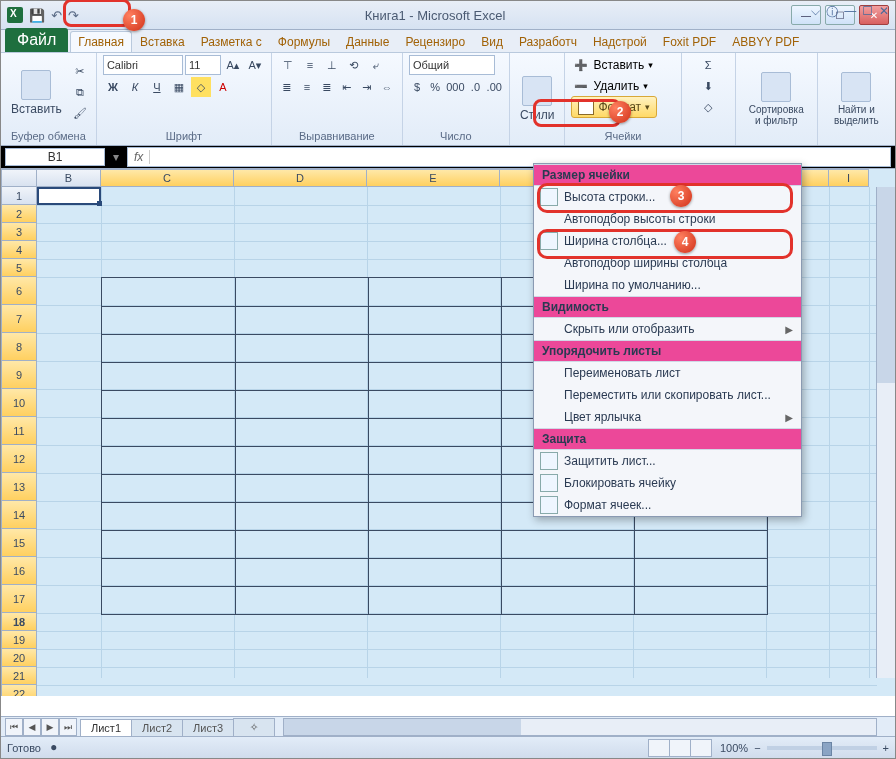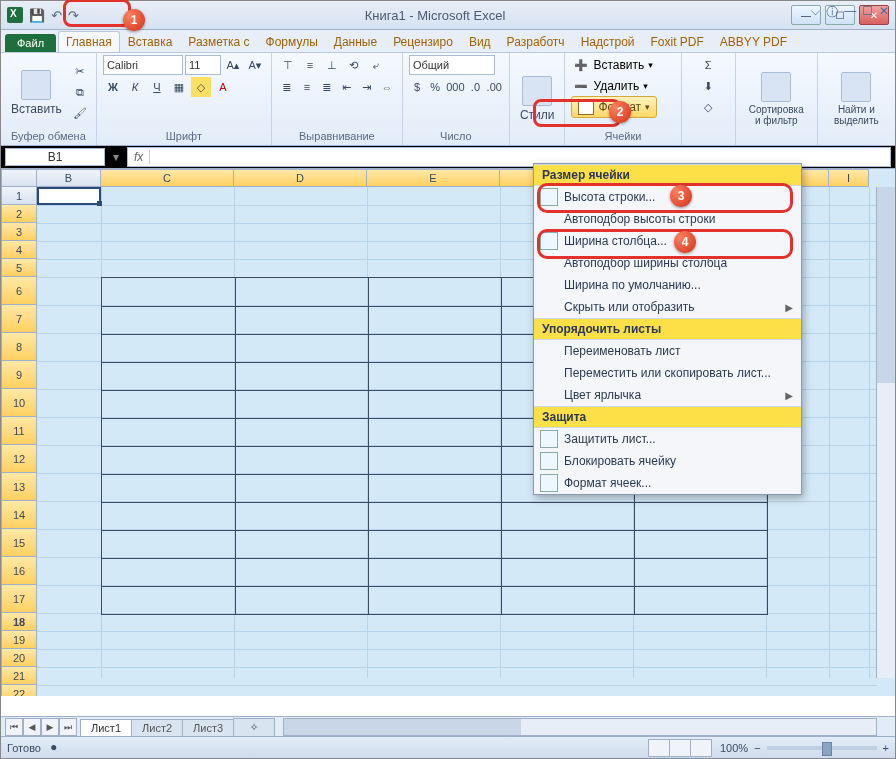--- a/index.html
+++ b/index.html
@@ -7,21 +7,21 @@
 .titlebar{height:28px;background:linear-gradient(#e8eef7,#d6e2f2);display:flex;align-items:center;border-bottom:1px solid #a0b0c8}
 .qat{display:flex;align-items:center;gap:6px;padding:0 6px}
 .qat .xl-icon{width:16px;height:16px;background:#1e6f3e;border-radius:2px;position:relative}
 .qat .xl-icon:after{content:"X";position:absolute;color:#fff;font-size:10px;font-weight:bold;left:3px;top:1px}
 .qat span{color:#5a6b86;font-size:13px}
 .title-center{flex:1;text-align:center;color:#4a5a72;font-size:13px}
 .winbtns{display:flex;gap:4px;padding:0 6px}
 .winbtn{width:28px;height:18px;border:1px solid #8aa;background:linear-gradient(#eef6ff,#cfe2f8);border-radius:2px;display:flex;align-items:center;justify-content:center;font-size:10px;color:#335}
 .winbtn.close{background:linear-gradient(#f2a0a0,#d86060);color:#fff;border-color:#a04040}
 .tabstrip{height:22px;background:#e8eef7;display:flex;align-items:flex-end;padding-left:4px;border-bottom:1px solid #b9c9dd}
-.file-tab{background:#1e6f3e;color:#fff;padding:3px 12px;border-radius:3px 3px 0 0;margin-right:2px;font-size:11px}
+.file-tab{background:#1e6f3e;color:#fff;padding:3px 12px;border-radius:3px 3px 0 0;margin-right:2px;font-size:16px}
 .rtab{padding:3px 7px;color:#a16207;font-size:12px;border:1px solid transparent;border-bottom:none;position:relative}
 .rtab.active{background:#f5f9ff;border-color:#b9c9dd;border-radius:3px 3px 0 0}
 .tab-highlight{position:absolute;border:3px solid #e2322b;border-radius:8px;pointer-events:none}
 .badge{width:22px;height:22px;border-radius:50%;background:radial-gradient(circle at 30% 30%,#ff8060,#d03018);color:#fff;display:flex;align-items:center;justify-content:center;font-weight:bold;font-size:12px;position:absolute;box-shadow:0 1px 3px rgba(0,0,0,.4)}
 .ribbon{height:92px;background:linear-gradient(#f5f9ff,#e2ecf8);border-bottom:1px solid #a0b0c8;display:flex;position:relative}
 .rgroup{border-right:1px solid #c5d3e6;padding:2px 6px;display:flex;flex-direction:column;justify-content:space-between;position:relative}
 .rgroup .label{text-align:center;color:#5a6b86;font-size:11px;padding-bottom:1px}
 .rgroup .body{display:flex;align-items:center;gap:4px;flex:1}
 .bigbtn{display:flex;flex-direction:column;align-items:center;gap:2px;padding:2px 4px;color:#3a4a62}
 .bigbtn .ic{width:28px;height:28px;background:#d8e4f4;border:1px solid #a8bcd6;border-radius:2px}
@@ -68,21 +68,21 @@
 .viewset{display:flex;gap:0;margin:0 8px}
 .viewbtn{width:20px;height:16px;border:1px solid #a0b0c8;background:#f0f4fa;margin-left:-1px}
 .zoom{display:flex;align-items:center;gap:6px}
 .zoomslider{width:110px;height:4px;background:#c0d0e4;position:relative}
 .zoomslider:before{content:"";position:absolute;left:50%;top:-4px;width:8px;height:12px;background:#8aa4c4;border:1px solid #6a84a4}
 
 .vscroll{position:absolute;right:0;top:18px;bottom:18px;width:18px;background:#e8eef7;border-left:1px solid #a0b0c8}
 .vscroll .thumb{position:absolute;top:0;height:40%;left:0;right:0;background:#c8d6e8}
 
 .dropdown{position:absolute;top:162px;left:532px;width:267px;background:#f4f6fa;border:1px solid #8a9ab2;box-shadow:2px 3px 8px rgba(0,0,0,.3);font-size:12px;color:#2a3a52}
-.dd-hdr{background:#fde047;padding:3px 8px;font-weight:bold;border-top:1px solid #d0d8e6;border-bottom:1px solid #d0d8e6}
+.dd-hdr{background:#ec4899;padding:3px 8px;font-weight:bold;border-top:1px solid #d0d8e6;border-bottom:1px solid #d0d8e6}
 .dd-item{padding:4px 8px 4px 30px;position:relative;display:flex;align-items:center}
 .dd-item .ic{position:absolute;left:6px;width:16px;height:16px;border:1px solid #8aa;background:#eef6ff}
 .dd-item .arrow{margin-left:auto;color:#666;font-size:10px}
 .dd-highlight{position:absolute;border:3px solid #e2322b;border-radius:10px;pointer-events:none}
 </style>
 </head>
 <body>
 
 <div class="window">
 
@@ -403,20 +403,21 @@
       <div class="dd-item">
         <span class="ic"></span>
         <span>Ширина столбца...</span>
       </div>
       <div class="dd-item">
         <span>Автоподбор ширины столбца</span>
       </div>
       <div class="dd-item">
         <span>Ширина по умолчанию...</span>
       </div>
+      <div class="dd-hdr">Видимость</div>
       <div class="dd-item">
         <span>Скрыть или отобразить</span>
         <span class="arrow">▶</span>
       </div>
       <div class="dd-hdr">Упорядочить листы</div>
       <div class="dd-item">
         <span>Переименовать лист</span>
       </div>
       <div class="dd-item">
         <span>Переместить или скопировать лист...</span>

